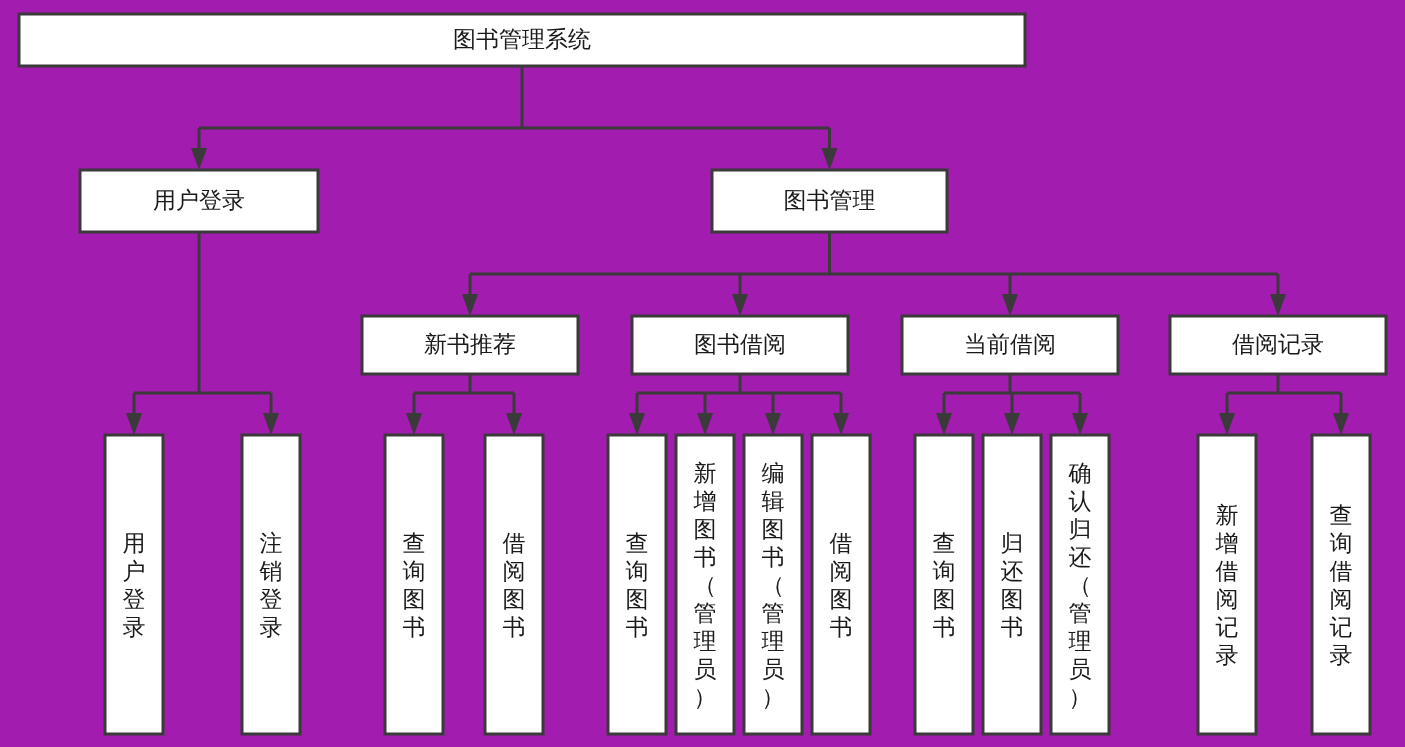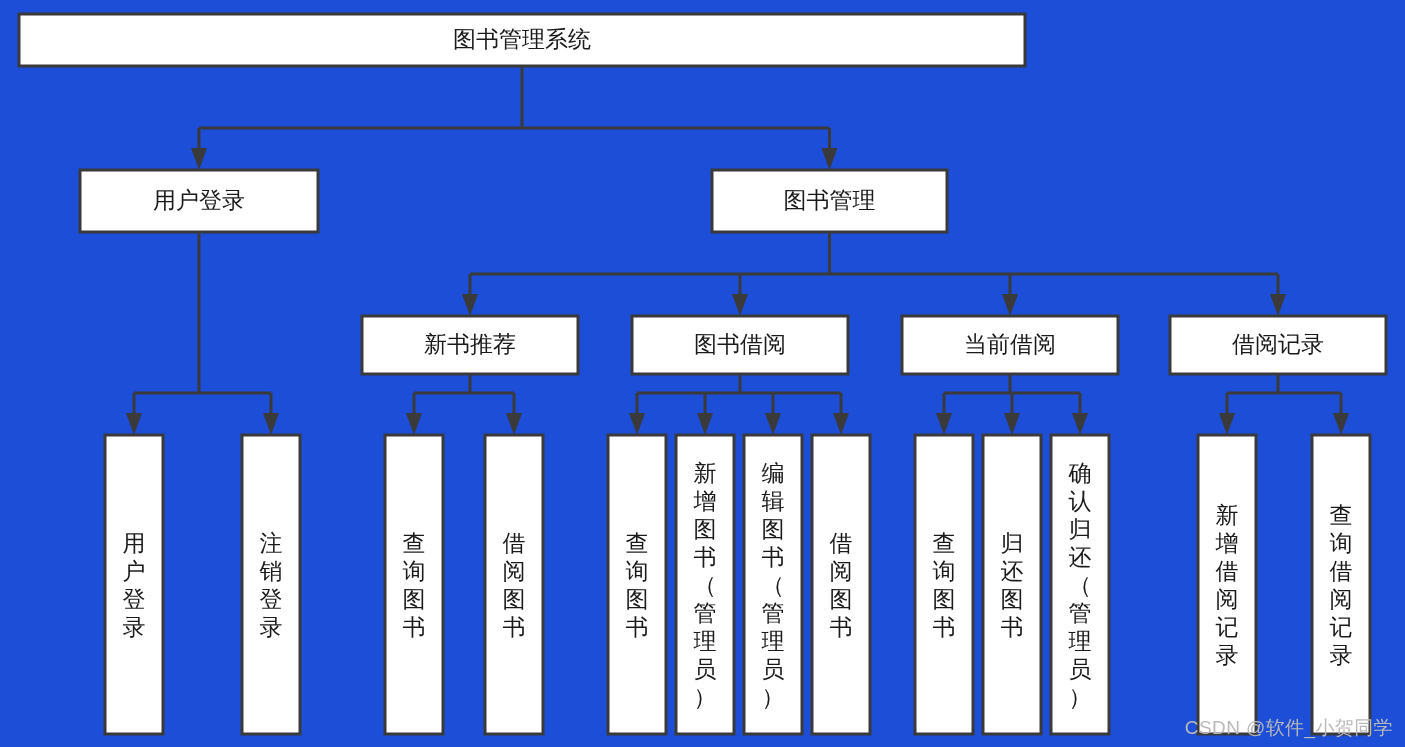--- a/index.html
+++ b/index.html
@@ -7,21 +7,21 @@
     padding: 0;
     background: #ffffff;
   }
   body {
     font-family: "Liberation Sans", "DejaVu Sans", sans-serif;
   }
   #diagram-root {
     position: relative;
     width: 1405px;
     height: 747px;
-    background: #1d4ed8;
+    background: #a21caf;
     overflow: hidden;
   }
   svg#flow {
     position: absolute;
     left: 0;
     top: 0;
     width: 1405px;
     height: 747px;
     display: block;
   }
@@ -203,14 +203,13 @@
         <g>
           <rect x="1198" y="435" width="58" height="299" class="node-rect"></rect>
           <text x="1227" y="522.5" class="node-label-v"><tspan x="1227" dy="0">新</tspan><tspan x="1227" dy="28">增</tspan><tspan x="1227" dy="28">借</tspan><tspan x="1227" dy="28">阅</tspan><tspan x="1227" dy="28">记</tspan><tspan x="1227" dy="28">录</tspan></text>
         </g>
         <g>
           <rect x="1312" y="435" width="58" height="299" class="node-rect"></rect>
           <text x="1341" y="522.5" class="node-label-v"><tspan x="1341" dy="0">查</tspan><tspan x="1341" dy="28">询</tspan><tspan x="1341" dy="28">借</tspan><tspan x="1341" dy="28">阅</tspan><tspan x="1341" dy="28">记</tspan><tspan x="1341" dy="28">录</tspan></text>
         </g>
       </g>
     </svg>
-  <div class="watermark-text">CSDN @软件_小贺同学</div>
 </div>
 
 </body></html>

